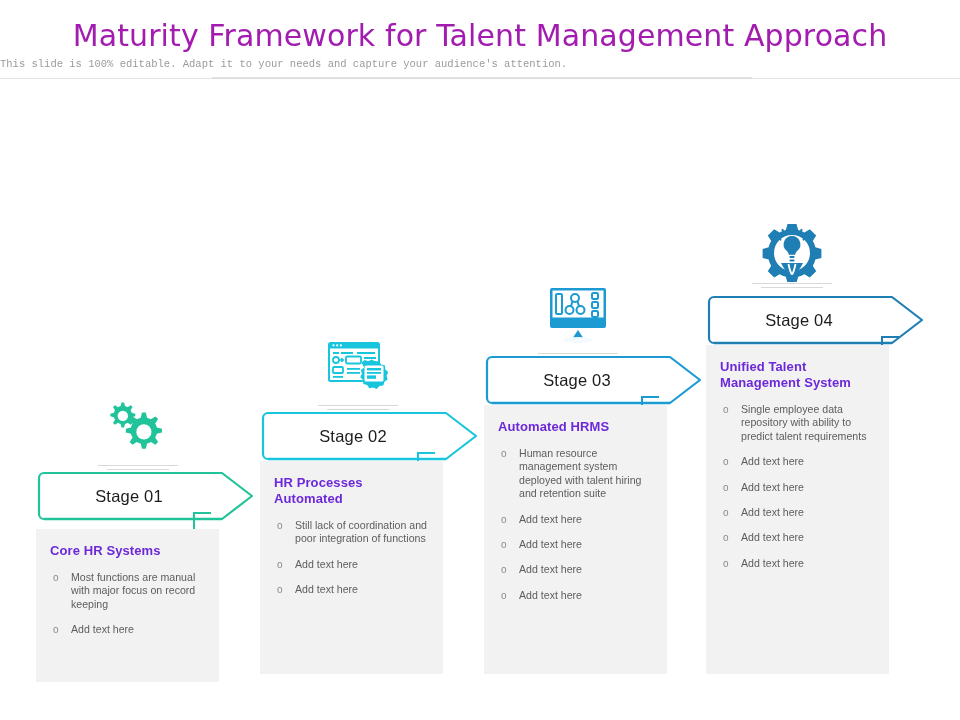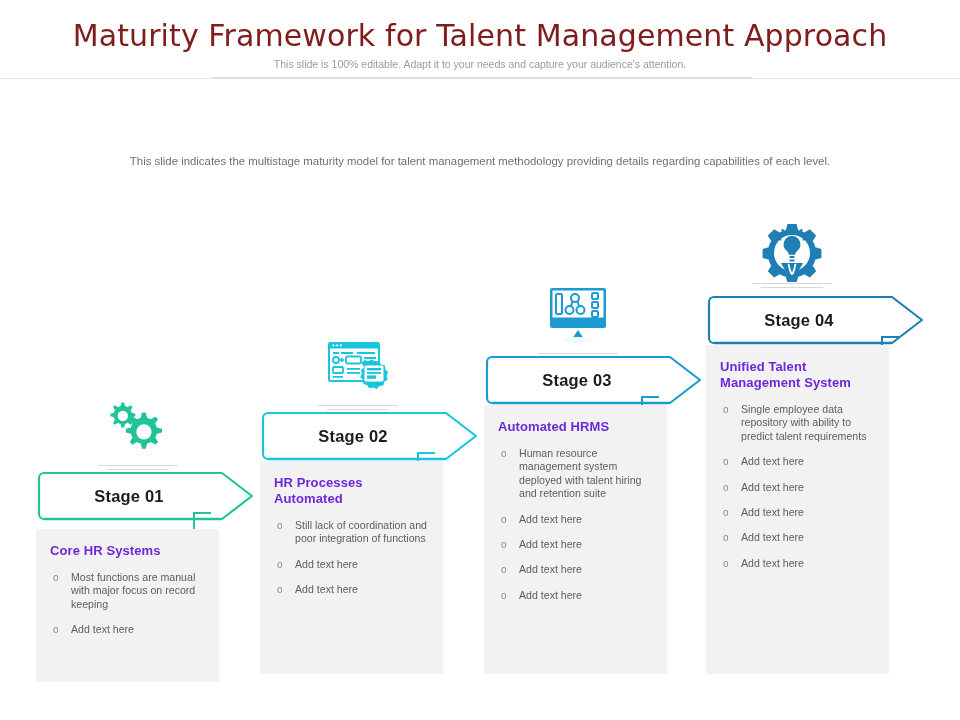--- a/index.html
+++ b/index.html
@@ -7,26 +7,26 @@
     width:960px;height:720px;background:#ffffff;
     font-family:"Liberation Sans","DejaVu Sans",sans-serif;
     overflow:hidden;position:relative;
   }
   .slide{position:absolute;left:0;top:0;width:960px;height:720px;background:#fff;}
 
   
   .header{position:absolute;left:0;top:0;width:960px;height:78px;}
   .title{
     position:absolute;left:0;top:18px;width:960px;text-align:center;
-    font-size:30px;font-weight:400;color:#7f1d1d;letter-spacing:.1px;
+    font-size:30px;font-weight:400;color:#a21caf;letter-spacing:.1px;
     font-family:"DejaVu Sans","Liberation Sans",sans-serif;
   }
   .subtitle{
-    position:absolute;left:0;top:58px;width:960px;text-align:center;
-    font-size:10.5px;color:#9b9b9b;font-weight:400;
+    position:absolute;left:0;top:58px;width:960px;text-align:left;
+    font-size:10.5px;color:#9b9b9b;font-weight:400;font-family:Liberation Mono, monospace;
   }
   .header-rule{position:absolute;left:0;top:78px;width:960px;height:1px;background:#e3e3e3;}
   .header-rule-inner{position:absolute;left:212px;top:77px;width:540px;height:2px;background:#d8d8d8;opacity:.75;}
 
   
   .description{
     position:absolute;left:60px;top:153px;width:840px;text-align:center;
     font-size:11.4px;color:#6f6f6f;line-height:16px;
   }
 
@@ -39,21 +39,21 @@
   .icon-base i{display:block;height:1px;background:#d9d9d9;margin-top:3px;}
   .icon-base i.w1{width:80px;margin-left:0;}
   .icon-base i.w2{width:62px;margin-left:9px;}
 
   
   .badge{position:absolute;width:224px;height:52px;}
   .badge svg{position:absolute;left:0;top:0;width:224px;height:52px;}
   .badge .badge-label{
     position:absolute;left:0;top:0;width:186px;height:52px;
     display:flex;align-items:center;justify-content:center;
-    font-size:16.5px;font-weight:bold;color:#1c1c1c;letter-spacing:.2px;
+    font-size:16.5px;font-weight:normal;color:#1c1c1c;letter-spacing:.2px;
   }
 
   
   .connector{position:absolute;width:2px;}
 
   
   .panel{position:absolute;background:#f2f2f2;}
   .panel h3{
     margin:0;padding:0;font-size:13px;font-weight:bold;color:#6d28d9;
     line-height:16px;letter-spacing:.1px;
@@ -72,21 +72,20 @@
 
 <div class="slide">
 
   <div class="header">
     <div class="title">Maturity Framework for Talent Management Approach</div>
     <div class="subtitle">This slide is 100% editable. Adapt it to your needs and capture your audience's attention.</div>
     <div class="header-rule"></div>
     <div class="header-rule-inner"></div>
   </div>
 
-  <div class="description">This slide indicates the multistage maturity model for talent management methodology providing details regarding capabilities of each level.</div>
 
   <div class="stage">
 
     <div class="icon-wrap" style="left:94px;top:396px;">
       <svg viewBox="0 0 88 68" aria-hidden="true">
         <g fill="#21c39a">
           <path d="M27.5 6.5 l2.6 .0 .9 3.6 a9 9 0 0 1 2.6 1.1 l3.1-2 1.9 1.9 -2 3.1 a9 9 0 0 1 1.1 2.6 l3.6 .9 0 2.6 -3.6 .9 a9 9 0 0 1 -1.1 2.6 l2 3.1 -1.9 1.9 -3.1-2 a9 9 0 0 1 -2.6 1.1 l-.9 3.6 -2.6 0 -.9-3.6 a9 9 0 0 1 -2.6-1.1 l-3.1 2 -1.9-1.9 2-3.1 a9 9 0 0 1 -1.1-2.6 l-3.6-.9 0-2.6 3.6-.9 a9 9 0 0 1 1.1-2.6 l-2-3.1 1.9-1.9 3.1 2 a9 9 0 0 1 2.6-1.1 z"></path>
           <circle cx="28.8" cy="19.9" r="5.2" fill="#ffffff"></circle>
         </g>
         <g fill="#21c39a">

